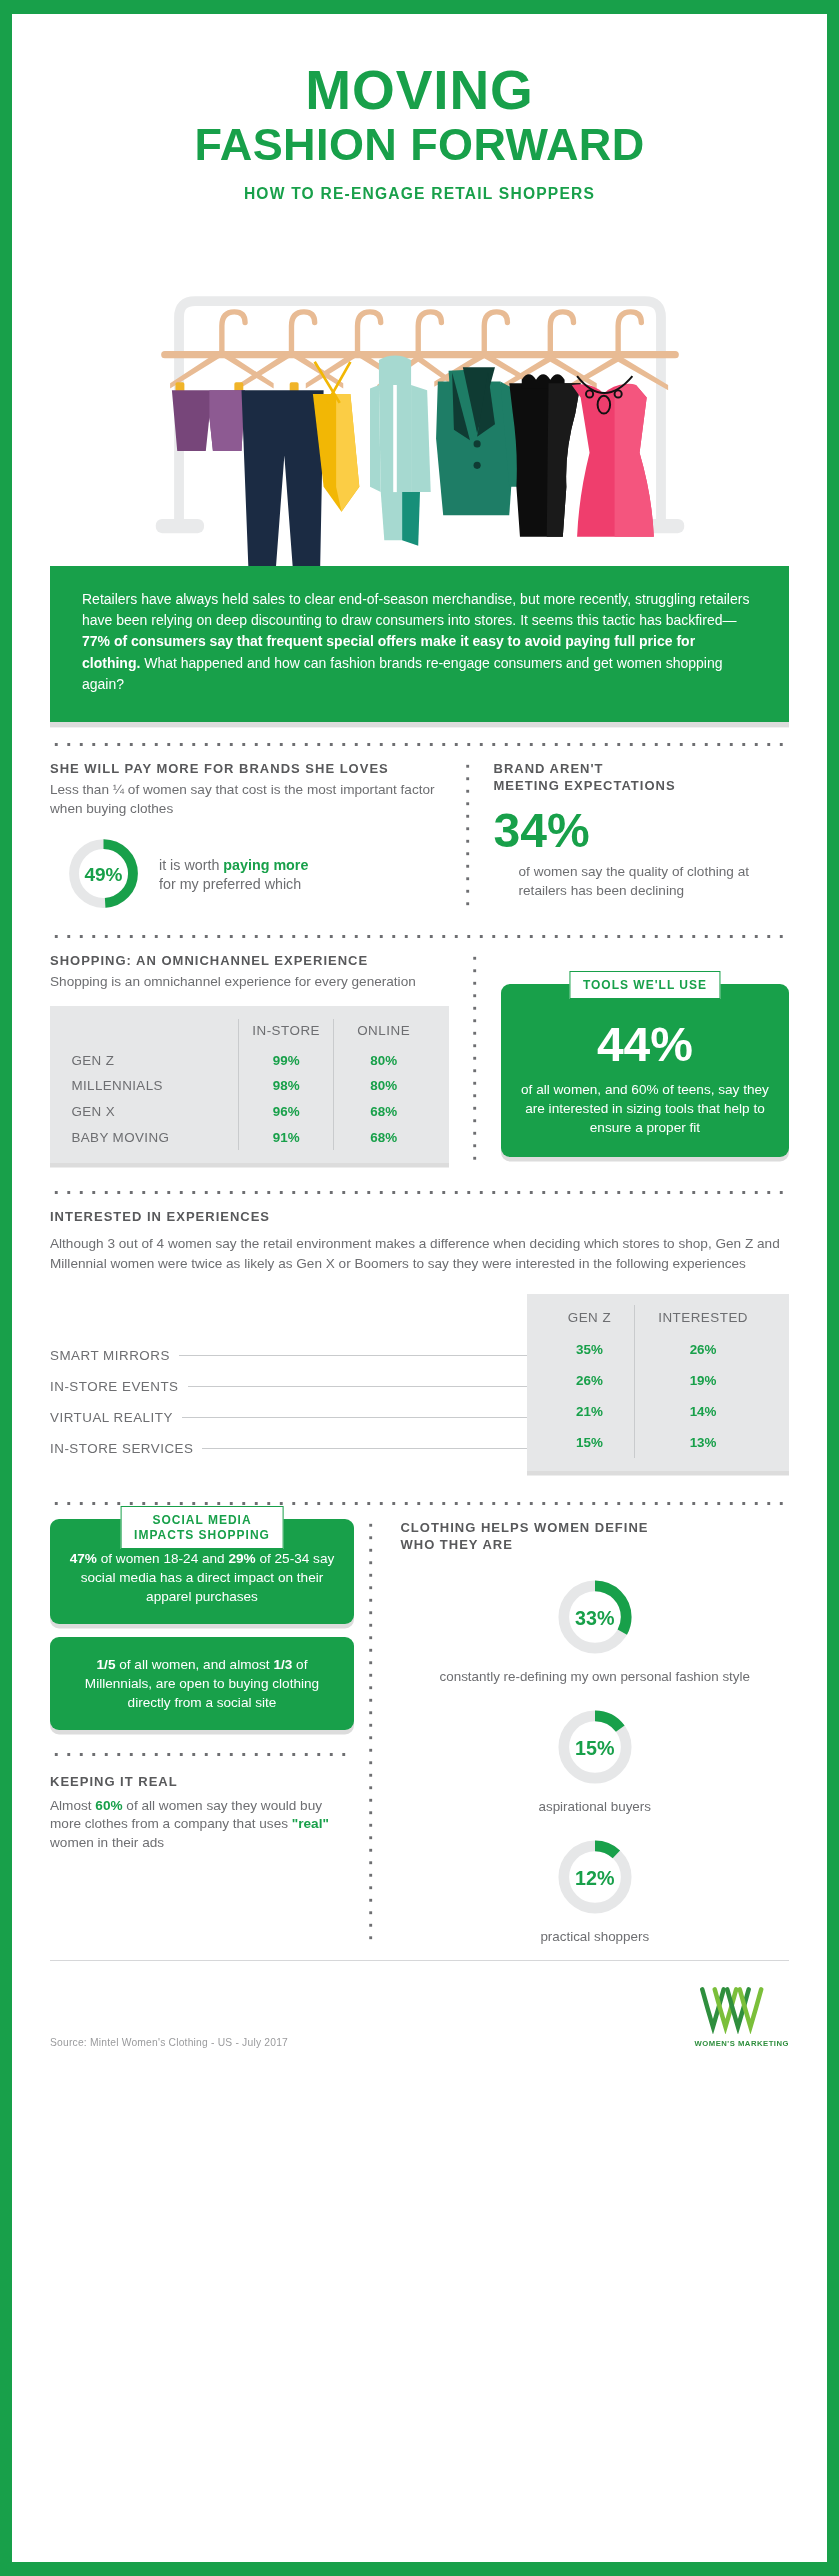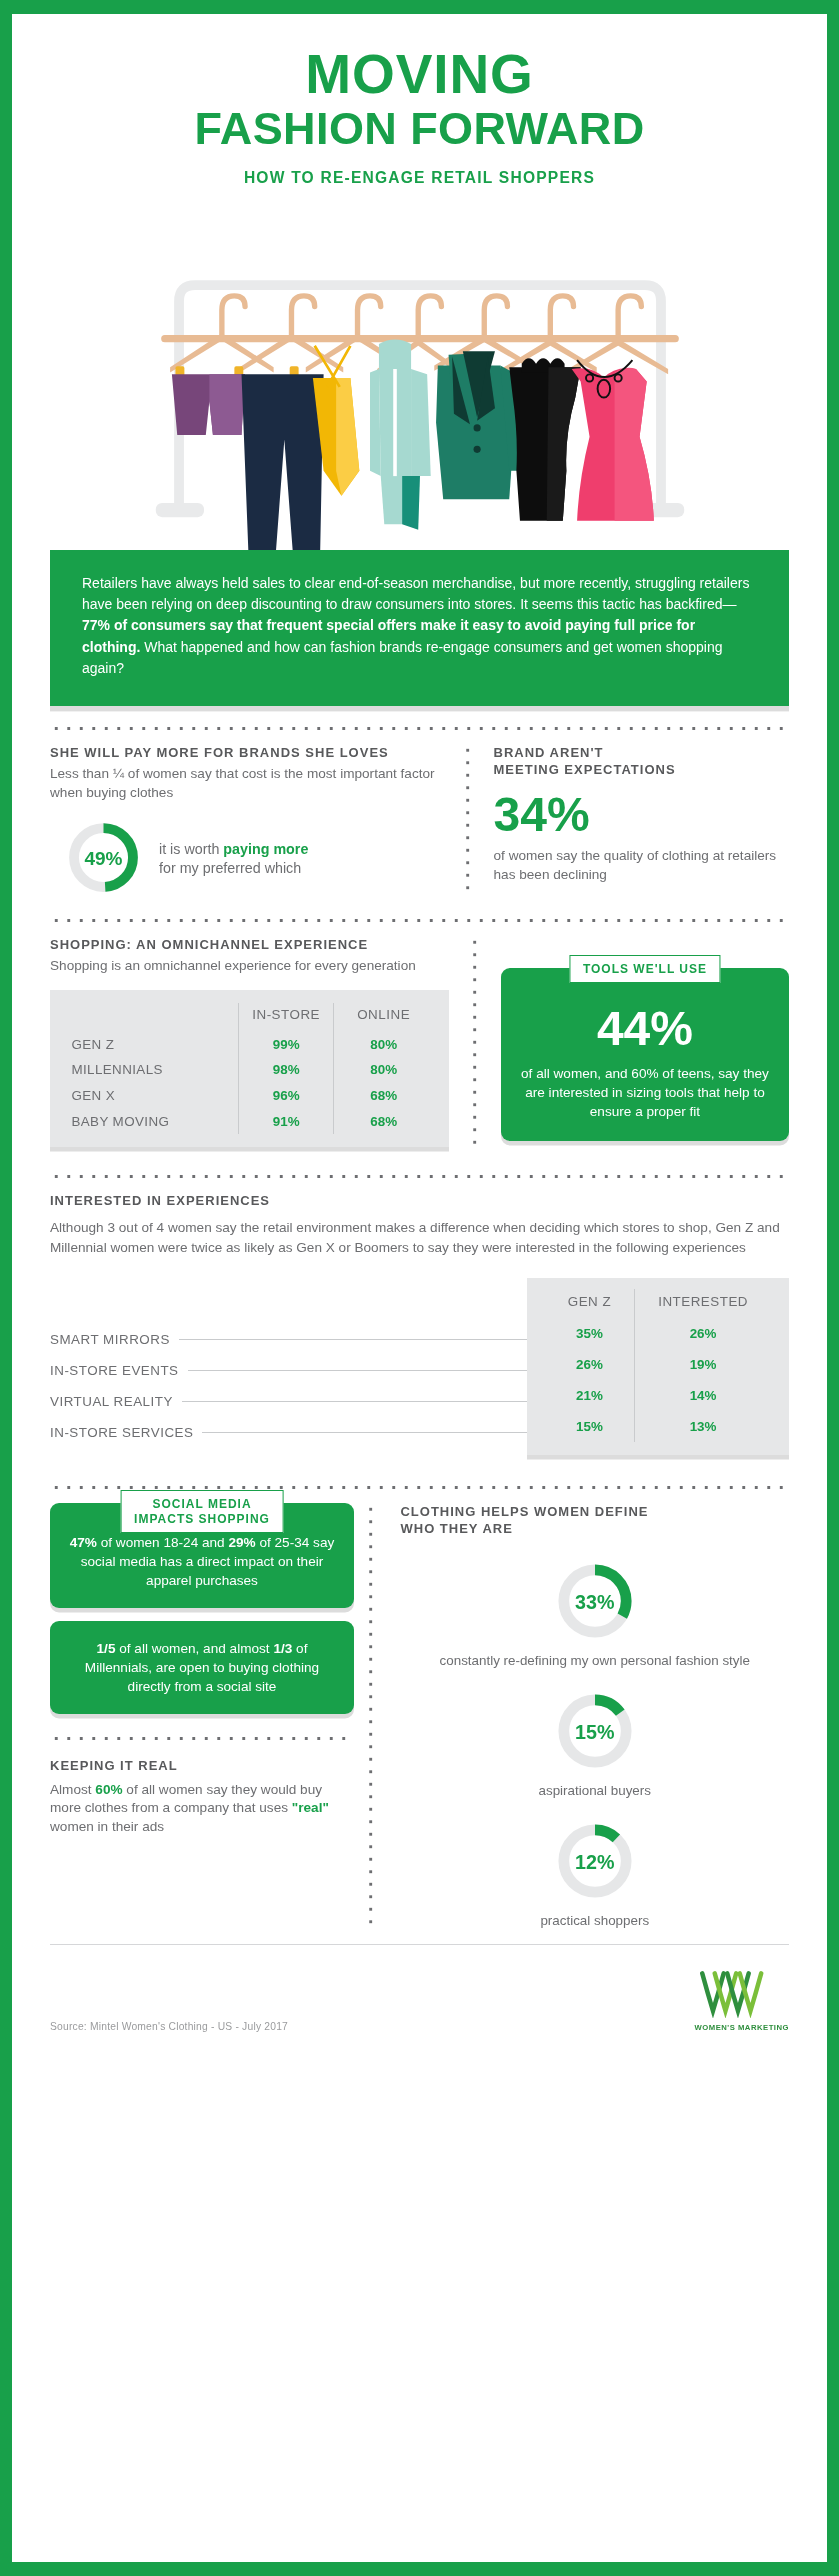--- a/index.html
+++ b/index.html
@@ -19,21 +19,21 @@
     border-top: 14.3px solid #18a04a;
     border-bottom: 14.3px solid #18a04a;
     border-left: 12.5px solid #18a04a;
     border-right: 12.5px solid #18a04a;
     position: relative;
   }
   .inner {
     position: relative;
     width: 100%;
     height: 100%;
-    padding: 0 38px;
+    padding: 16px 38px;
   }
 
   
   .title-block { text-align: center; padding-top: 32px; }
   .title-line1 {
     color: #18a04a;
     font-size: 55px;
     font-weight: bold;
     letter-spacing: 0.9px;
     line-height: 1.02;
@@ -291,21 +291,21 @@
         </div>
       </div>
     </div>
 
     <div class="dot-col"></div>
 
     <div style="flex:1 1 40%; padding-left:9px;">
       <div class="sec-head">BRAND AREN'T</div>
       <div class="sec-head">MEETING EXPECTATIONS</div>
       <div class="big-pct" style="font-size:48px; margin:9px 0 5.4px 0;">34%</div>
-      <div class="sec-sub" style="margin-top:0;">of women say the quality of clothing at retailers has been declining</div>
+      <div class="sec-sub" style="margin-top:0;margin-left:25px;">of women say the quality of clothing at retailers has been declining</div>
     </div>
   </div>
 
   <div class="dot-row"></div>
 
   <div class="cols" style="margin-top:3.6px;">
     <div style="flex:1 1 55%; padding-right:9px;">
       <div class="sec-head">SHOPPING: AN OMNICHANNEL EXPERIENCE</div>
       <div class="sec-sub">Shopping is an omnichannel experience for every generation</div>
 

